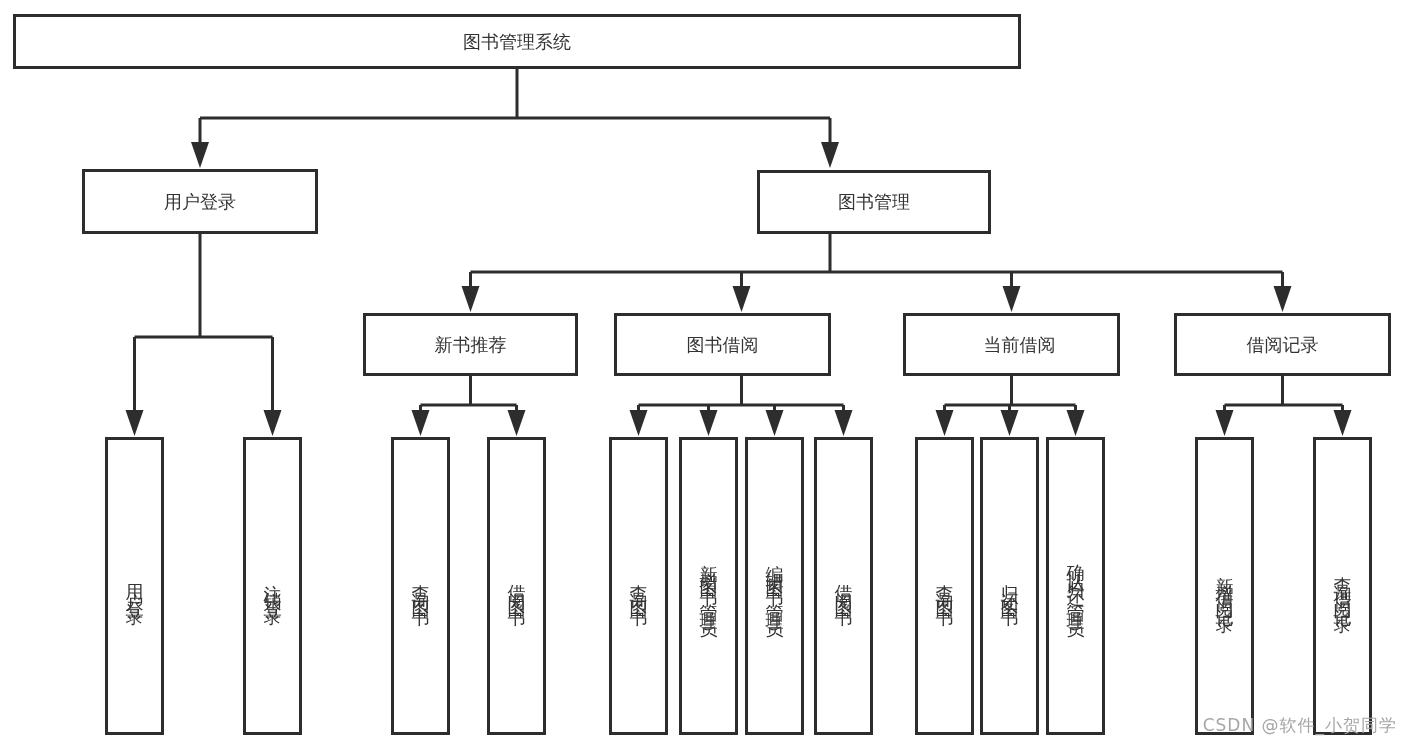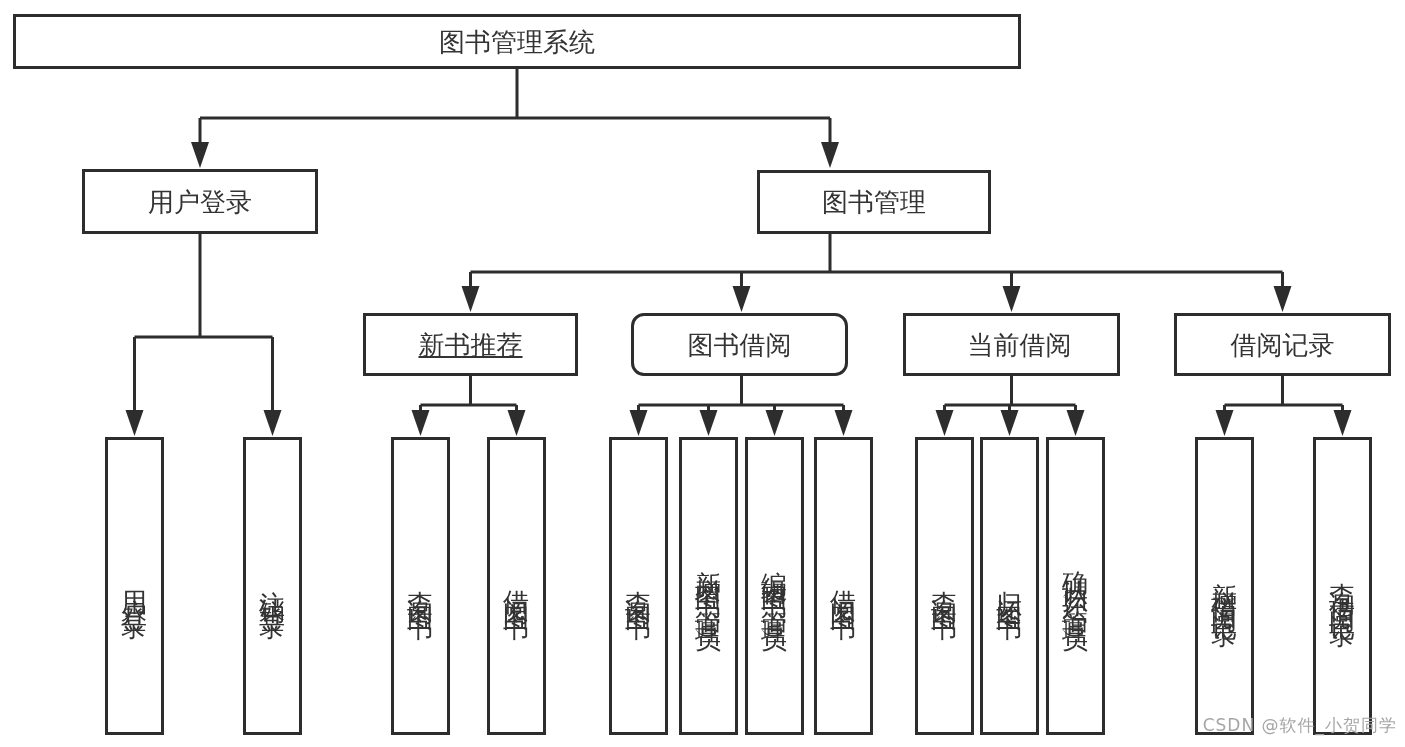--- a/index.html
+++ b/index.html
@@ -18,21 +18,21 @@
   svg.connectors{position:absolute;left:0;top:0;width:1405px;height:747px;}
   .box{
     position:absolute;
     box-sizing:border-box;
     border:3px solid var(--line);
     background:#ffffff;
     color:var(--text);
     display:flex;
     align-items:center;
     justify-content:center;
-    font-size:26px;
+    font-size:18px;
     line-height:1;
     text-align:center;
     white-space:nowrap;
   }
   .vbox{
     writing-mode:vertical-rl;
     text-orientation:mixed;
     letter-spacing:8px;
     white-space:normal;
   }
@@ -42,22 +42,22 @@
     right:8px;
     font-size:17px;
     color:#a6a6a6;
     letter-spacing:1px;
     z-index:5;
   }
   
   #n-root          {left:13px;  top:14px;  width:1008px; height:55px;}
   #n-user-login    {left:82px;  top:169px; width:236px;  height:65px;}
   #n-book-mgmt     {left:713px; top:170px; width:234px;  height:64px;margin-left:44px;}
-  #n-new-books     {left:363px; top:313px; width:215px;  height:63px;text-decoration:underline;}
-  #n-book-borrow   {left:631px; top:313px; width:217px;  height:63px;border-radius:13px;}
+  #n-new-books     {left:363px; top:313px; width:215px;  height:63px;}
+  #n-book-borrow   {left:614px; top:313px; width:217px;  height:63px;}
   #n-current-borrow{left:903px; top:313px; width:217px;  height:63px;padding-left:16px;}
   #n-borrow-records{left:1174px;top:313px; width:217px;  height:63px;}
   .leaf{top:437px;width:59px;height:298px;}
   #l-ul-login   {left:105px;}
   #l-ul-logout  {left:243px;}
   #l-nb-query   {left:391px;}
   #l-nb-borrow  {left:487px;}
   #l-bb-query   {left:609px;}
   #l-bb-add     {left:679px;}
   #l-bb-edit    {left:745px;}

